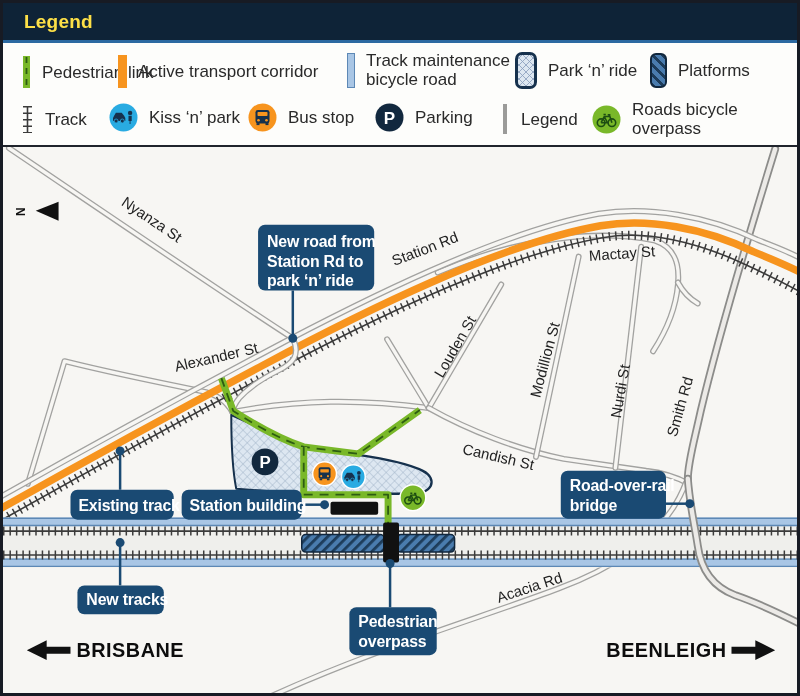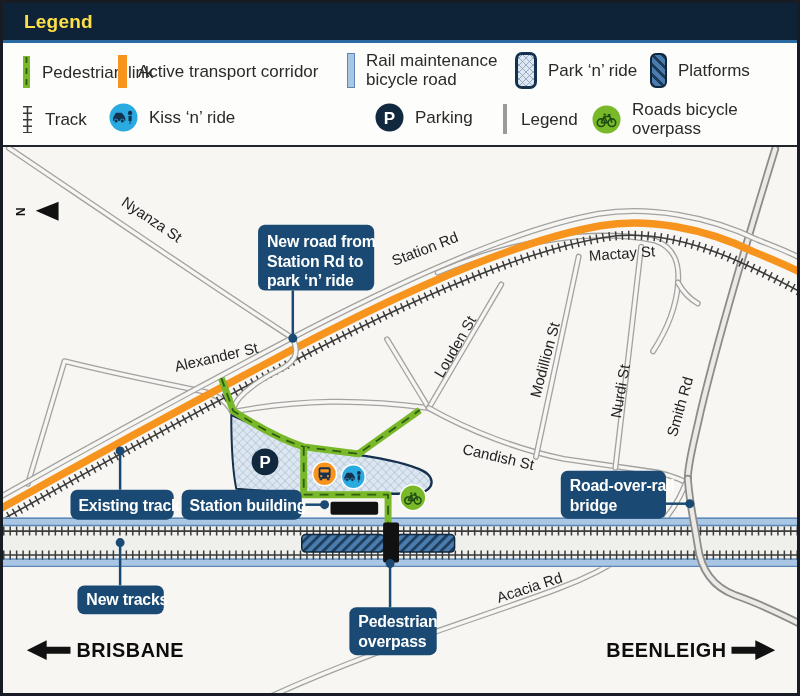--- a/index.html
+++ b/index.html
@@ -55,21 +55,21 @@
       </svg>
       <span class="lt">Pedestrian link</span>
     </div>
     <div class="li" style="left:107px;top:12px;padding-left:8px;">
       <span class="sw-atc gap"></span>
       <span class="lt">Active transport corridor</span>
     </div>
     <div class="li" style="left:344px;top:8px;">
       <span class="sw-rail gap"></span>
       <span class="lt">
-        <span>Rail maintenance</span><br><span>bicycle road</span>
+        <span>Track maintenance</span><br><span>bicycle road</span>
       </span>
     </div>
     <div class="li" style="left:512px;top:9px;">
       <span class="sw-park gap"></span>
       <span class="lt">Park ‘n’ ride</span>
     </div>
     <div class="li" style="left:647px;top:10px;align-items:center;">
       <span class="sw-platform gap"></span>
       <span class="lt">Platforms</span>
     </div>
@@ -83,21 +83,33 @@
     </div>
     <div class="li" style="left:106px;top:60px;">
       <svg class="gap" width="29" height="29" viewBox="-14.5 -14.5 29 29">
         <circle r="14" fill="#29abe2"></circle>
         <path d="M-10.5,0.6 L-9.4,-1.8 L-7.6,-4.7 L-1.8,-4.7 L0.6,-1.8 L1.8,0.6 L1.8,3.5 L-10.5,3.5 Z" fill="#16314d"></path>
         <circle cx="-7.4" cy="3.5" r="2" fill="#16314d" stroke="#29abe2" stroke-width="0.8"></circle>
         <circle cx="-1.2" cy="3.5" r="2" fill="#16314d" stroke="#29abe2" stroke-width="0.8"></circle>
         <circle cx="6.6" cy="-4.6" r="2.2" fill="#16314d"></circle>
         <path d="M5,-1.8 h3.2 v5.3 h-1.2 v3 h-0.9 v-3 h-1.1 Z" fill="#16314d"></path>
       </svg>
-      <span class="lt">Kiss ‘n’ ride</span>
+      <span class="lt">Kiss ‘n’ park</span>
+    </div>
+    <div class="li" style="left:245px;top:60px;">
+      <svg class="gap" width="29" height="29" viewBox="-14.5 -14.5 29 29">
+        <circle r="14" fill="#f7941e"></circle>
+        <rect x="-7" y="-7.6" width="14" height="13.6" rx="2.4" fill="#16314d"></rect>
+        <rect x="-5" y="-5.4" width="10" height="3.8" rx="0.7" fill="#f7941e"></rect>
+        <circle cx="-4" cy="2.8" r="1.3" fill="#f7941e"></circle>
+          <circle cx="4" cy="2.8" r="1.3" fill="#f7941e"></circle>
+        <rect x="-6" y="5.6" width="3" height="2" fill="#16314d"></rect>
+          <rect x="3" y="5.6" width="3" height="2" fill="#16314d"></rect>
+      </svg>
+      <span class="lt">Bus stop</span>
     </div>
     <div class="li" style="left:372px;top:60px;">
       <svg class="gap" width="29" height="29" viewBox="-14.5 -14.5 29 29">
         <circle r="14" fill="#12283e"></circle>
         <text x="0" y="6" text-anchor="middle" font-size="17" font-weight="bold" fill="#fff">P</text>
       </svg>
       <span class="lt">Parking</span>
     </div>
     <div class="li" style="left:500px;top:61px;">
       <span class="sw-road" style="margin-right:14px;"></span>

